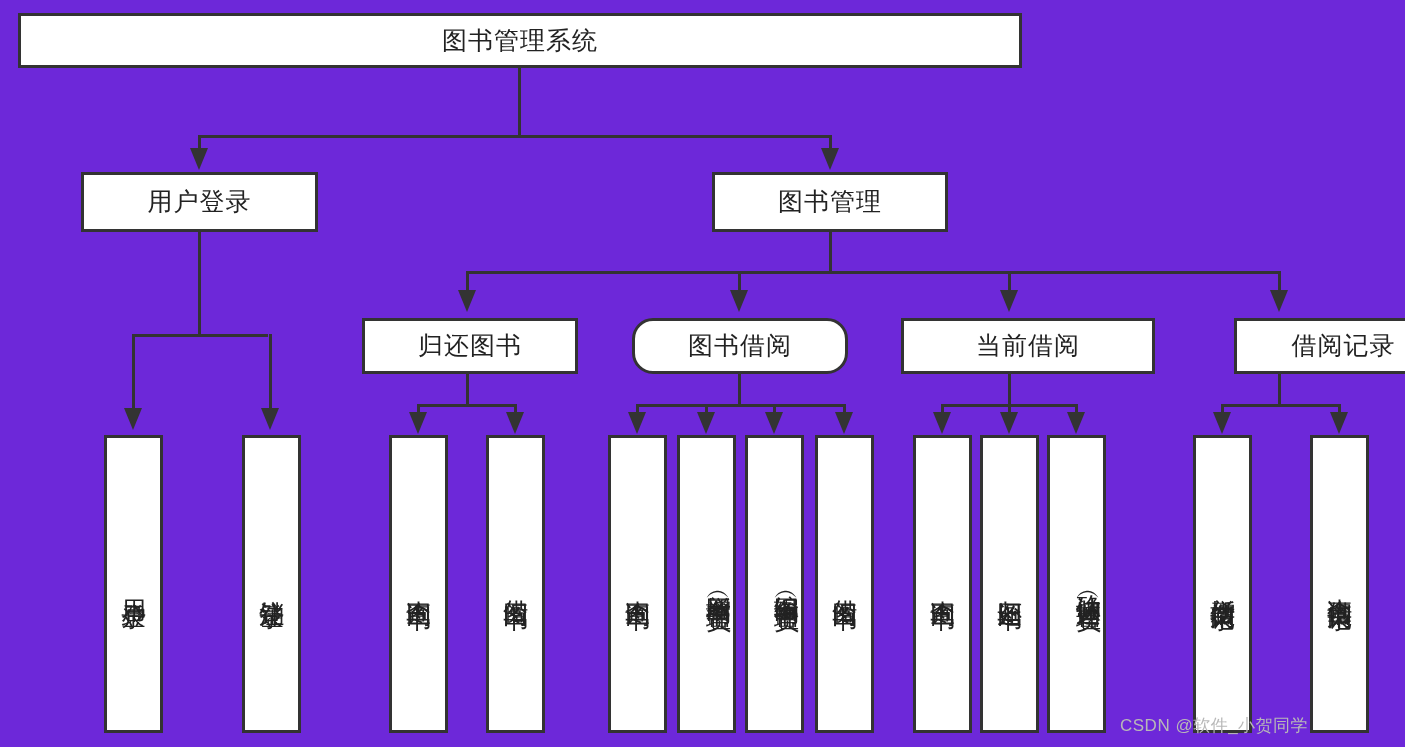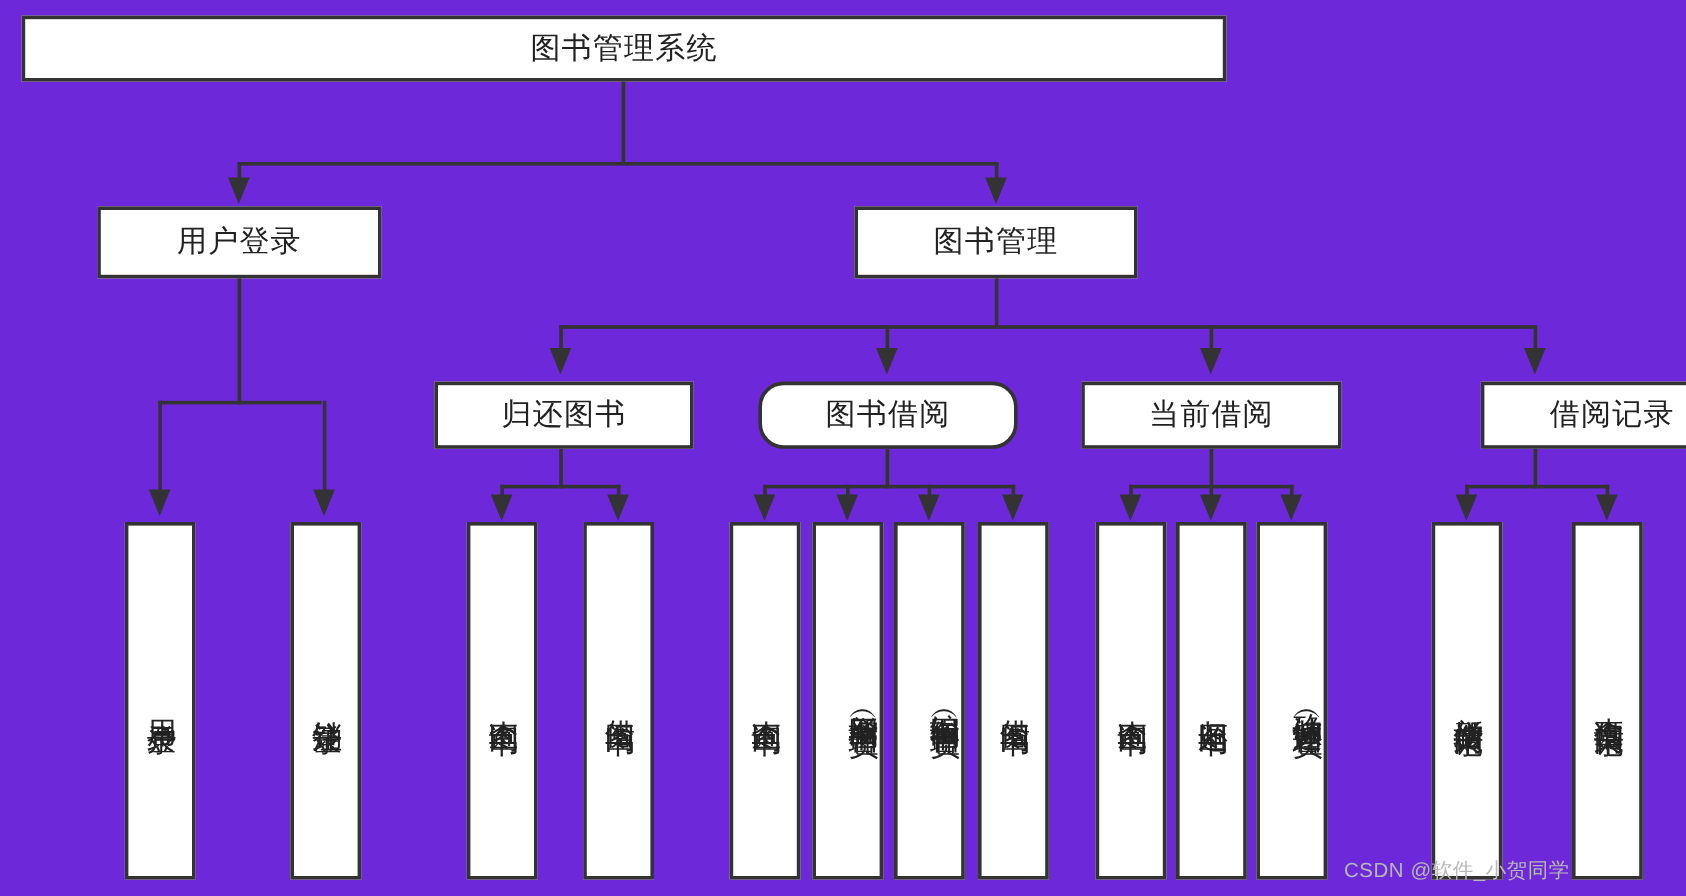--- a/index.html
+++ b/index.html
@@ -111,21 +111,21 @@
   <div class="arrow" style="left:1000px; top:290px;"></div>
   <div class="conn v" style="left:1278px; top:271px; width:3px; height:26px;"></div>
   <div class="arrow" style="left:1270px; top:290px;"></div>
 
   <div class="node horiz" style="left:362px; top:318px; width:216px; height:56px;">
     <span>归还图书</span>
   </div>
   <div class="node horiz" style="left:632px; top:318px; width:216px; height:56px;border-radius:21px;">
     <span>图书借阅</span>
   </div>
-  <div class="node horiz" style="left:901px; top:318px; width:217px; height:56px;">
+  <div class="node horiz" style="left:901px; top:318px; width:254px; height:56px;">
     <span>当前借阅</span>
   </div>
   <div class="node horiz" style="left:1234px; top:318px; width:219px; height:56px;">
     <span>借阅记录</span>
   </div>
 
   <div class="conn v" style="left:466px; top:374px; width:3px; height:33px;"></div>
   <div class="conn h" style="left:417px; top:404px; width:100px; height:3px;"></div>
   <div class="conn v" style="left:417px; top:404px; width:3px; height:24px;"></div>
   <div class="arrow" style="left:409px; top:412px;"></div>

